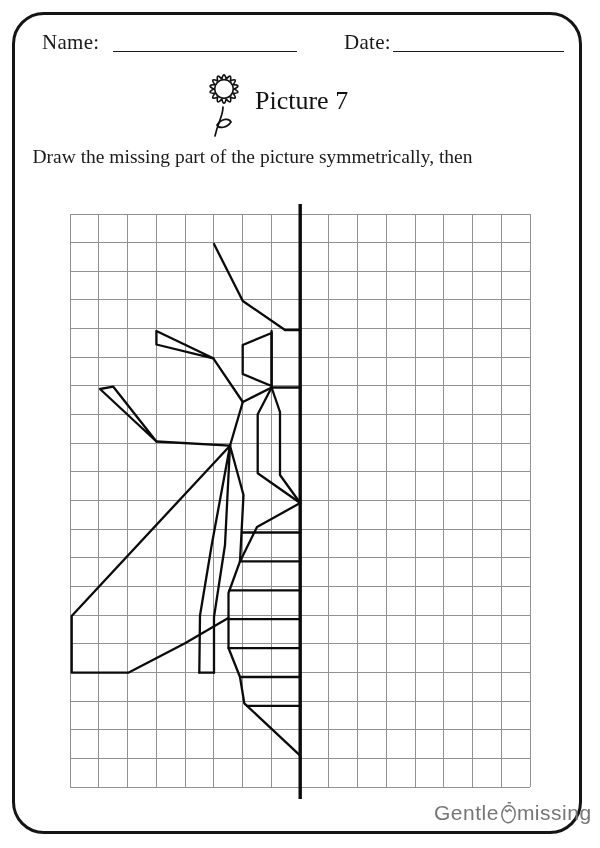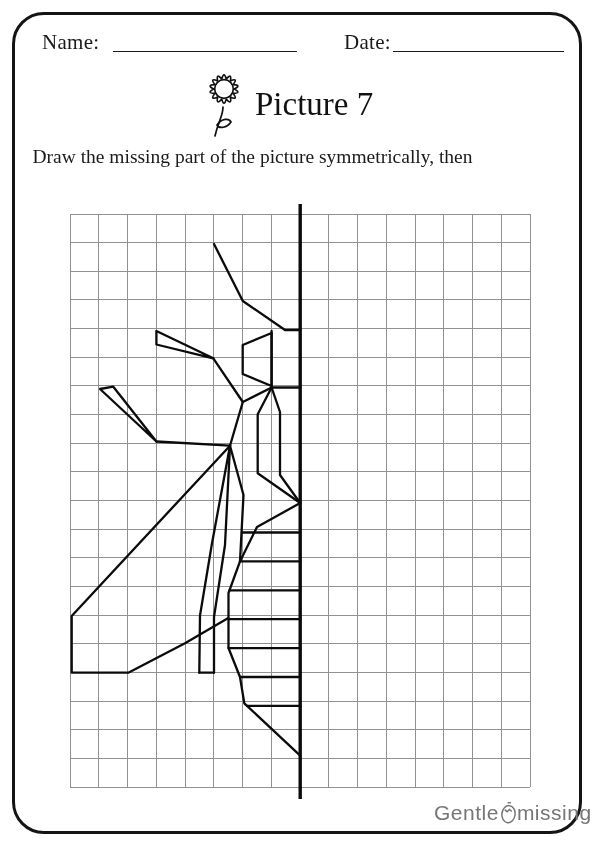--- a/index.html
+++ b/index.html
@@ -8,21 +8,21 @@
   #frame{position:absolute;left:12px;top:12px;width:570px;height:822px;
          border:3px solid #141414;border-radius:32px;box-sizing:border-box;}
   .hdr-label{position:absolute;top:30px;font-size:21px;letter-spacing:.3px;color:#1a1a1a;white-space:nowrap;}
   #name-label{left:42px;}
   #date-label{left:324px;margin-left:20px;}
   .fill-line{position:absolute;top:32px;height:19px;border-bottom:1.6px solid #1a1a1a;}
   #name-line{left:113px;width:184px;}
   #date-line{left:393px;width:171px;}
   #title-row{position:absolute;left:0;top:0;width:600px;height:0;}
   #flower{position:absolute;left:201px;top:70px;}
-  #page-title{position:absolute;left:255px;top:86px;font-size:33px;color:#111;white-space:nowrap;}
+  #page-title{position:absolute;left:255px;top:86px;font-size:26px;color:#111;white-space:nowrap;}
   #instructions{position:absolute;left:0px;top:143px;width:505px;text-align:center;
                 font-size:19.5px;line-height:27px;color:#1a1a1a;font-family:Liberation Serif, serif;}
   #grid-svg{position:absolute;left:60px;top:198px;}
   #footer-logo{position:absolute;left:434px;top:801px;font-family:"Liberation Sans", sans-serif;
                font-weight:300;font-size:21px;letter-spacing:.5px;color:#767676;
                display:flex;align-items:flex-end;white-space:nowrap;text-align:center;}
   #footer-logo svg{margin:0 0 1px 1px;}
 </style>
 </head>
 <body>

